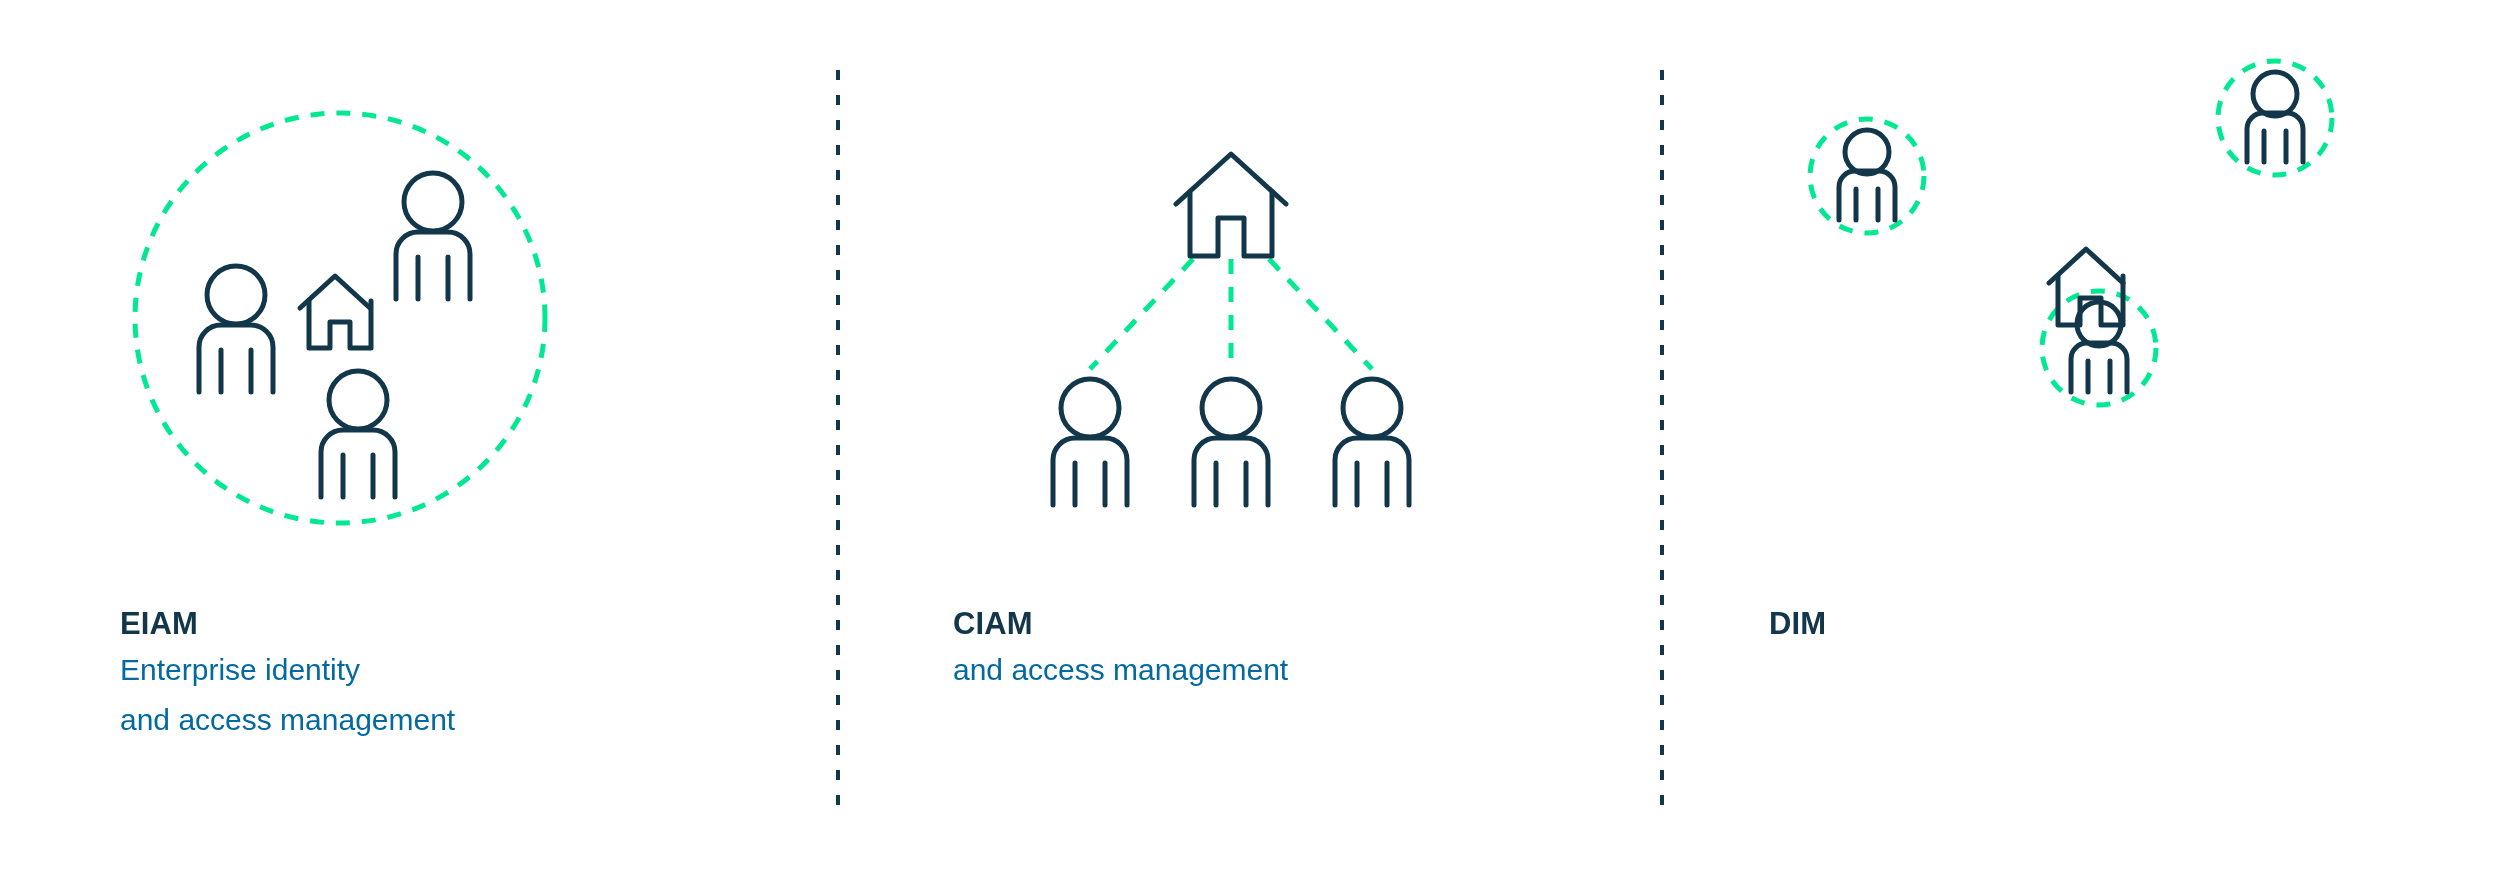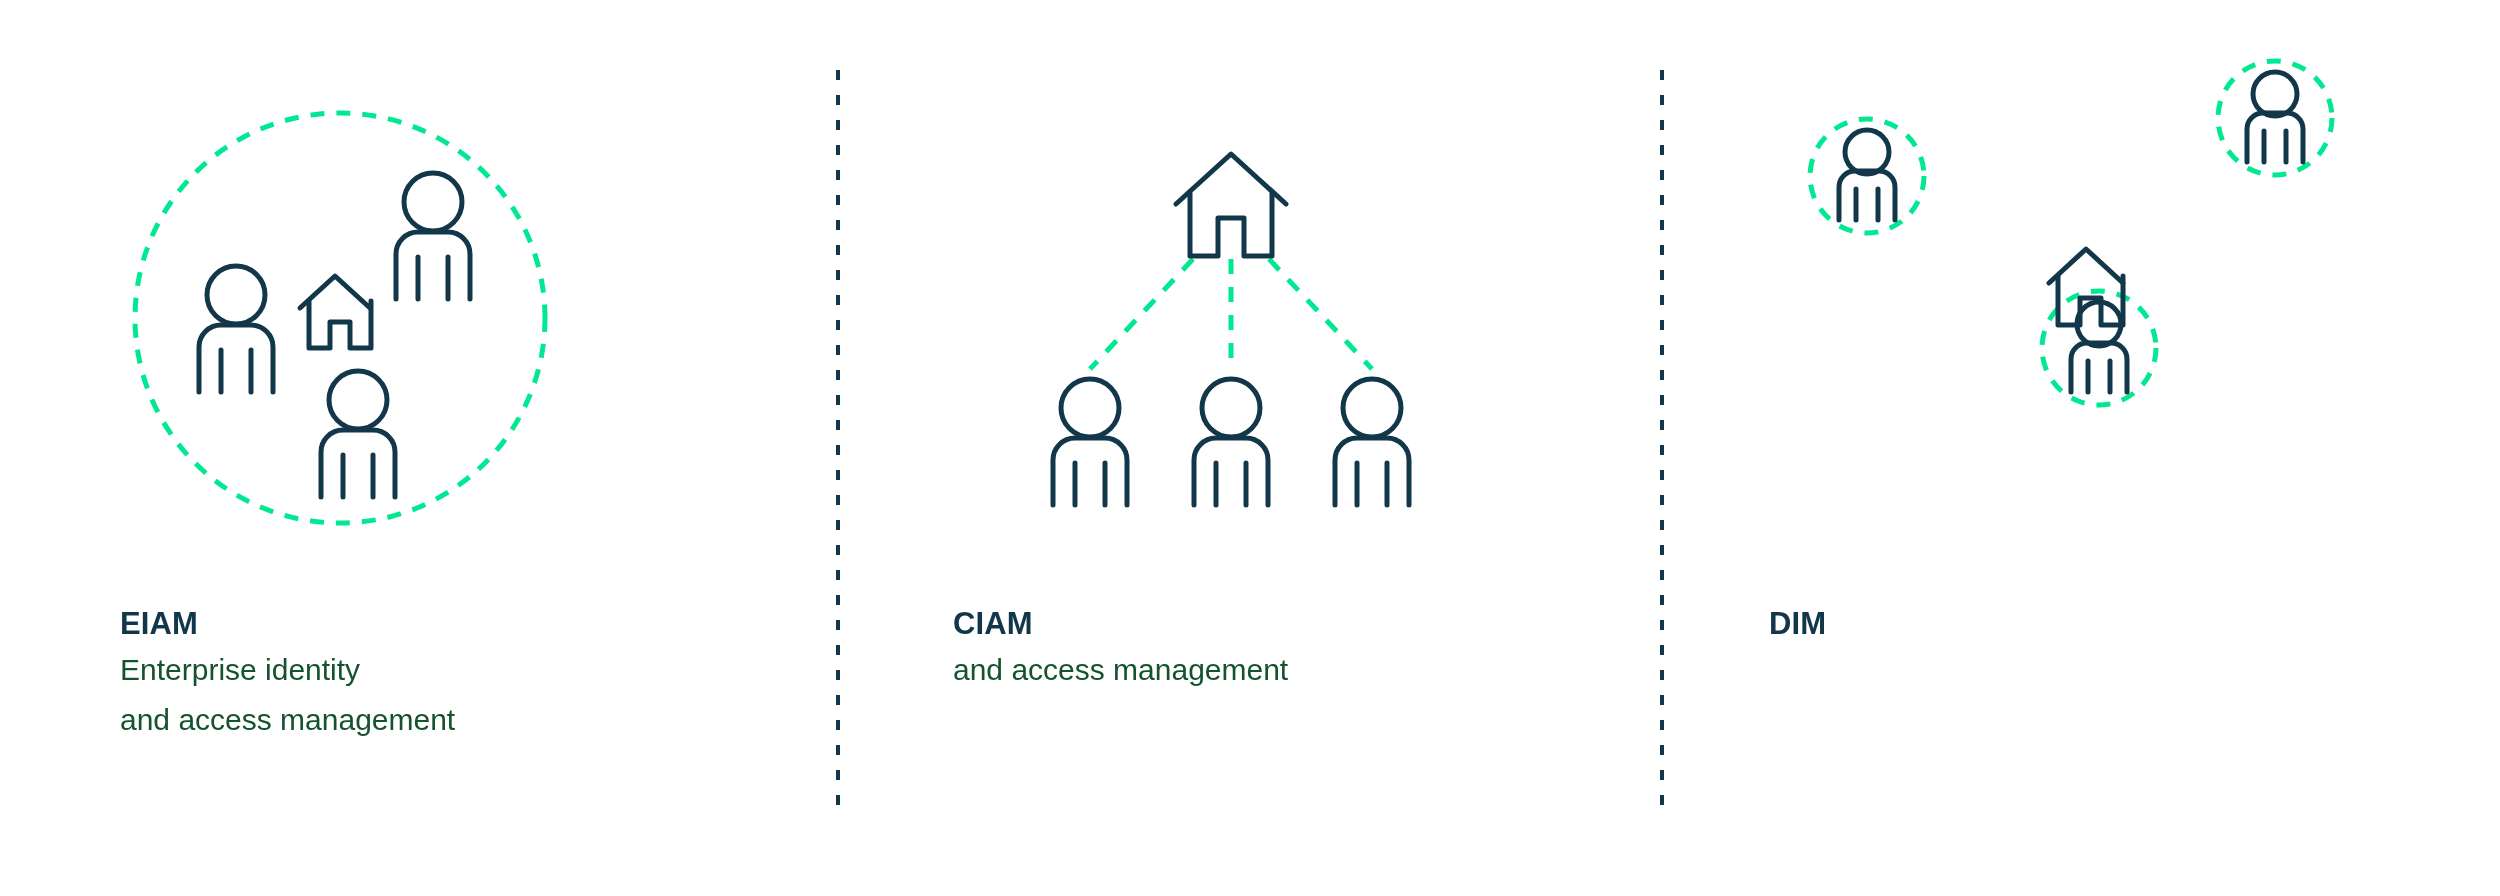--- a/index.html
+++ b/index.html
@@ -48,21 +48,21 @@
     line-height: 42px;
     color: #12374a;
     letter-spacing: 0.1px;
     margin: 0;
     white-space: nowrap;
   }
   .caption-body {
     font-size: 30px;
     font-weight: normal;
     line-height: 50px;
-    color: #14532d;
+    color: #0369a1;
     margin: 0;
   }
   .caption-body span { display: block; white-space: nowrap; }
 
   .divider-svg { position: absolute; top: 0; left: 0; }
   .art-svg { position: absolute; top: 0; left: 0; }
 </style>
 </head>
 <body>
 

